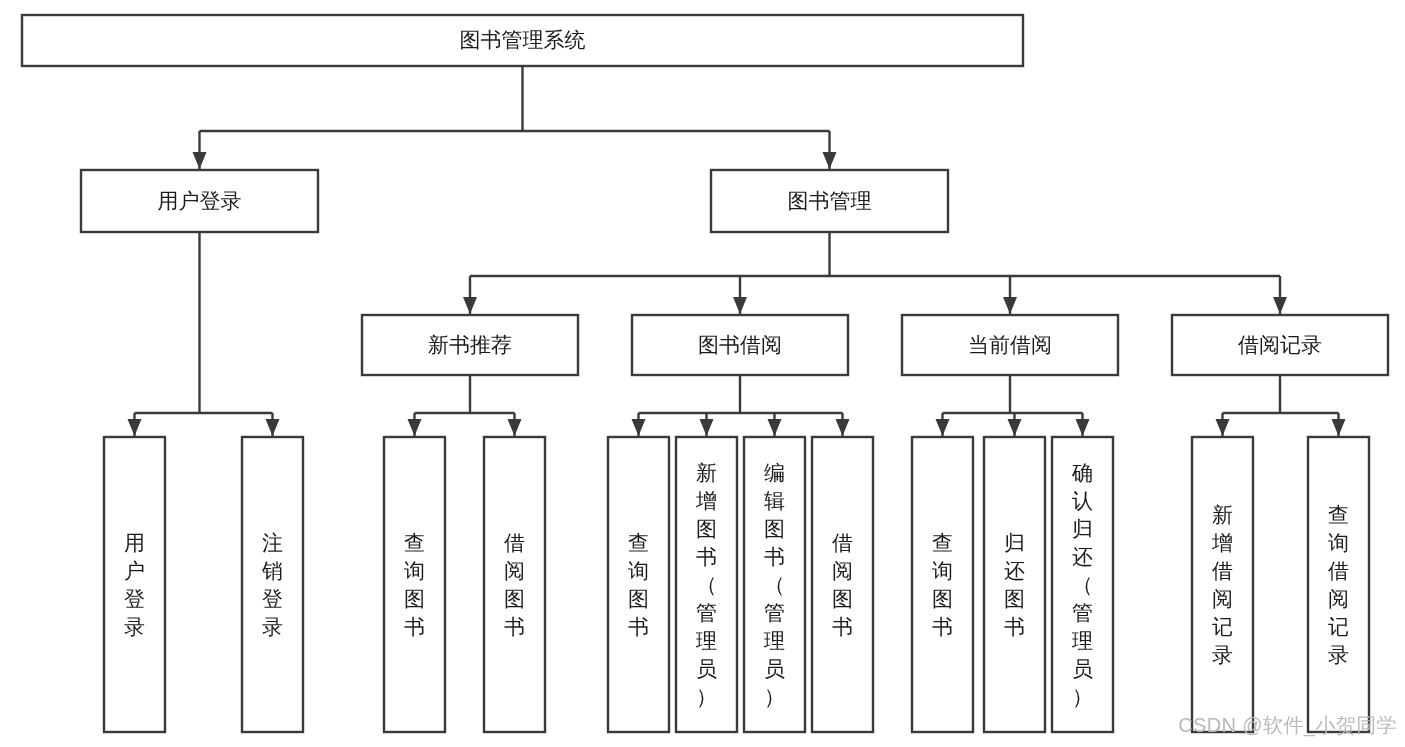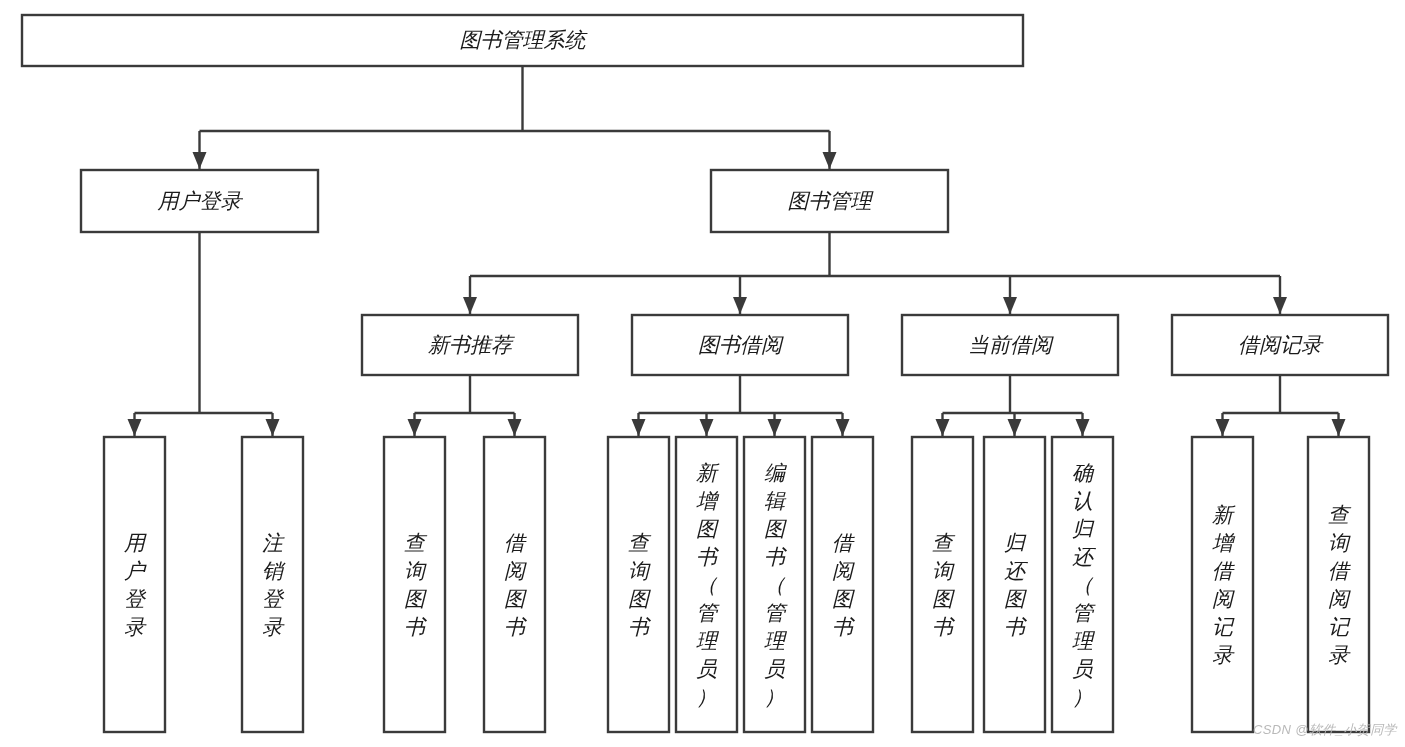--- a/index.html
+++ b/index.html
@@ -11,21 +11,20 @@
     width: 1405px;
     height: 747px;
     font-family: "Liberation Sans", "DejaVu Sans", sans-serif;
     overflow: hidden;
     position: relative;
   }
   #diagram-root {
     position: relative;
     width: 1405px;
     height: 747px;
-    font-style: italic;
   }
   svg.diagram {
     position: absolute;
     top: 0;
     left: 0;
     width: 1405px;
     height: 747px;
     display: block;
   }
   .node-box {
@@ -54,21 +53,21 @@
     font-family: "Liberation Sans", "DejaVu Sans", sans-serif;
     font-size: 21px;
     fill: #1b1b1b;
     text-anchor: middle;
   }
   .watermark {
     position: absolute;
     right: 8px;
     bottom: 8px;
     font-family: "Liberation Sans", "DejaVu Sans", sans-serif;
-    font-size: 13px;
+    font-size: 20px;
     color: #b9b9b9;
     letter-spacing: 0.4px;
     white-space: nowrap;
     pointer-events: none;
   }
 </style>
 </head>
 <body>
 
 <div id="diagram-root">

